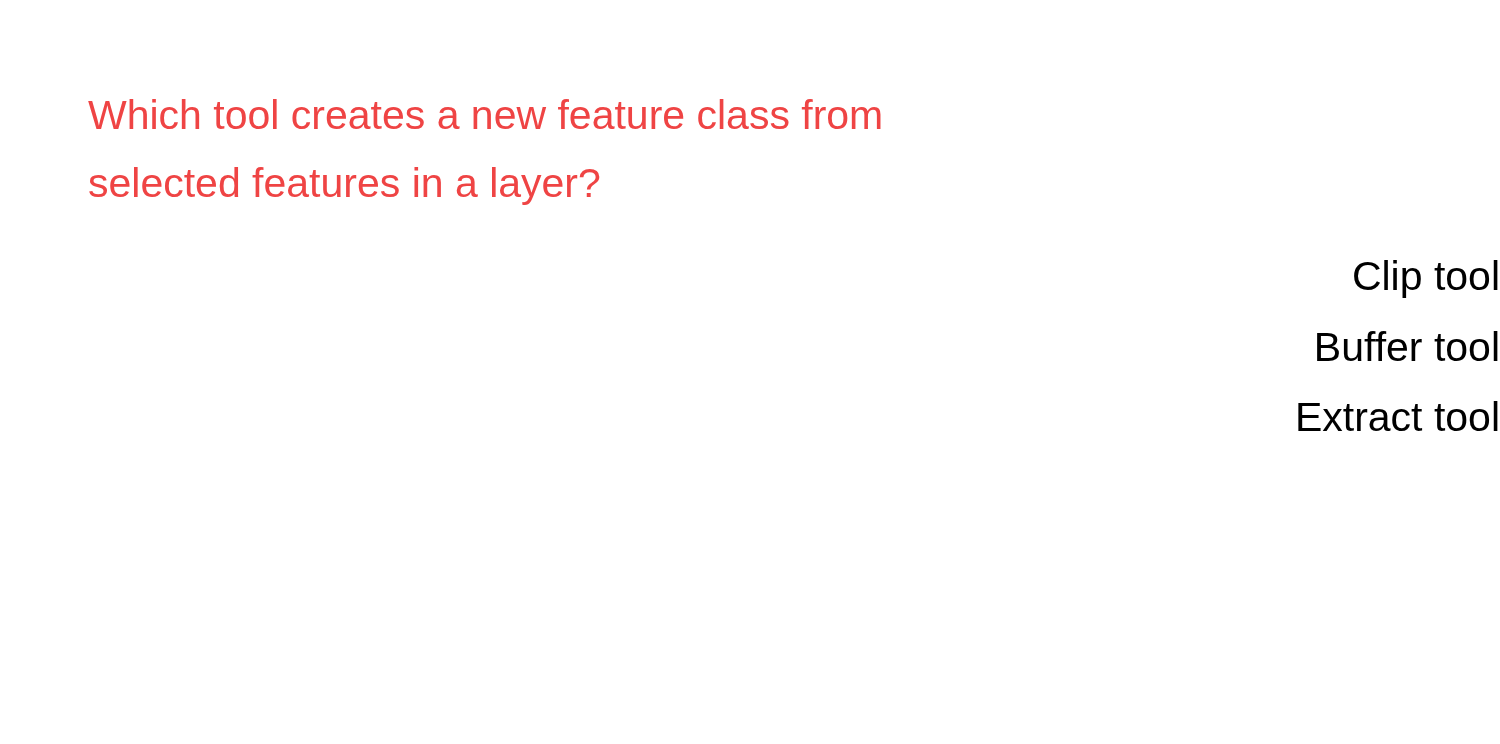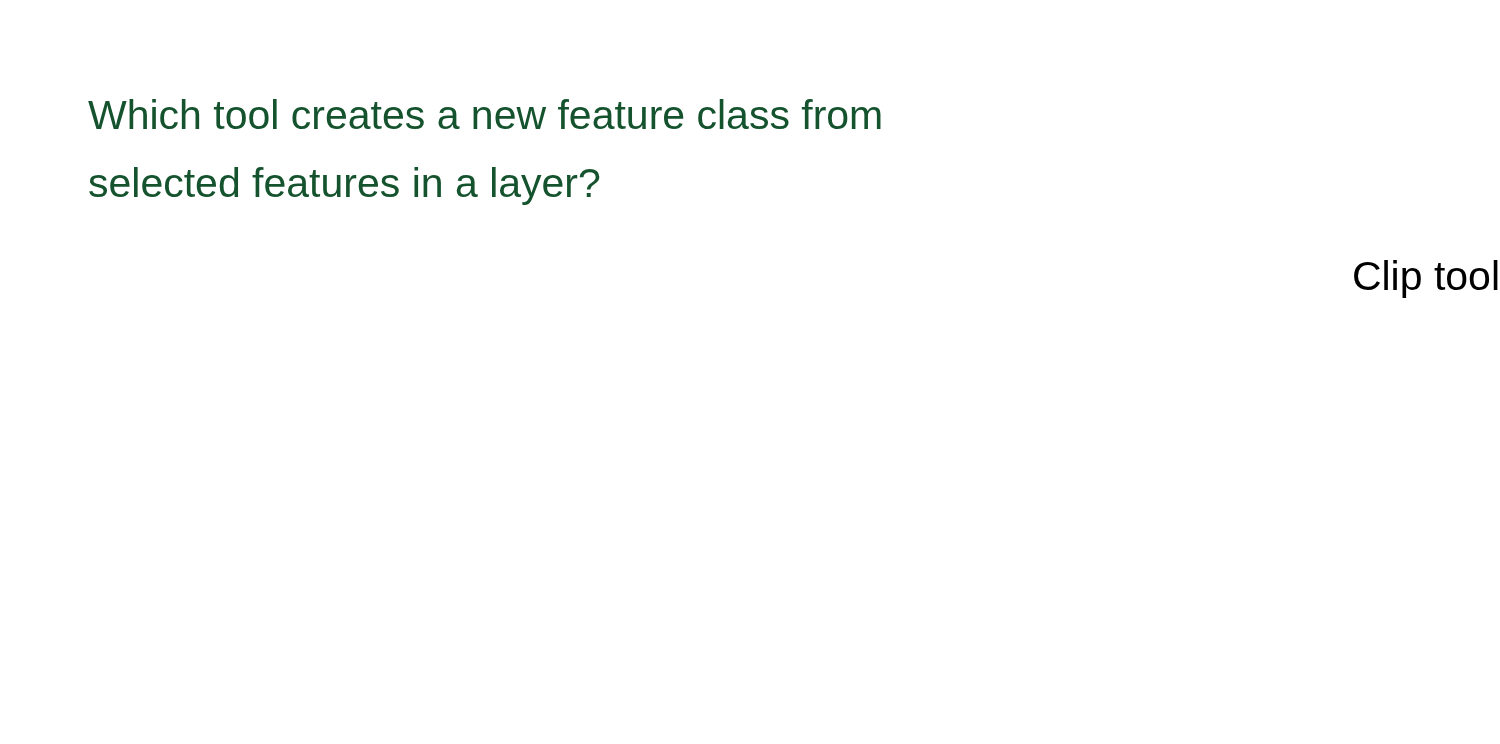--- a/index.html
+++ b/index.html
@@ -11,21 +11,21 @@
       background: #ffffff;
       font-family: -apple-system, BlinkMacSystemFont, "Segoe UI", Helvetica, Arial, sans-serif;
       width: 1500px;
       height: 744px;
       padding-top: 82px;
       padding-left: 88px;
     }
     .question-text {
       font-size: 41px;
       line-height: 1.65;
-      color: #14532d;
+      color: #ef4444;
       font-weight: 400;
       margin-bottom: 24px;
       max-width: 900px;
     }
     .options-list {
       padding-left: 132px;
       text-align: right;
     }
     .option-item {
       font-size: 41px;
@@ -33,13 +33,15 @@
       color: #000000;
       font-weight: 400;
     }
   </style>
 </head>
 <body>
 
 <div class="question-text">Which tool creates a new feature class from selected features in a layer?</div>
 <div class="options-list">
   <div class="option-item">Clip tool</div>
+  <div class="option-item">Buffer tool</div>
+  <div class="option-item">Extract tool</div>
 </div>
 
 </body></html>

